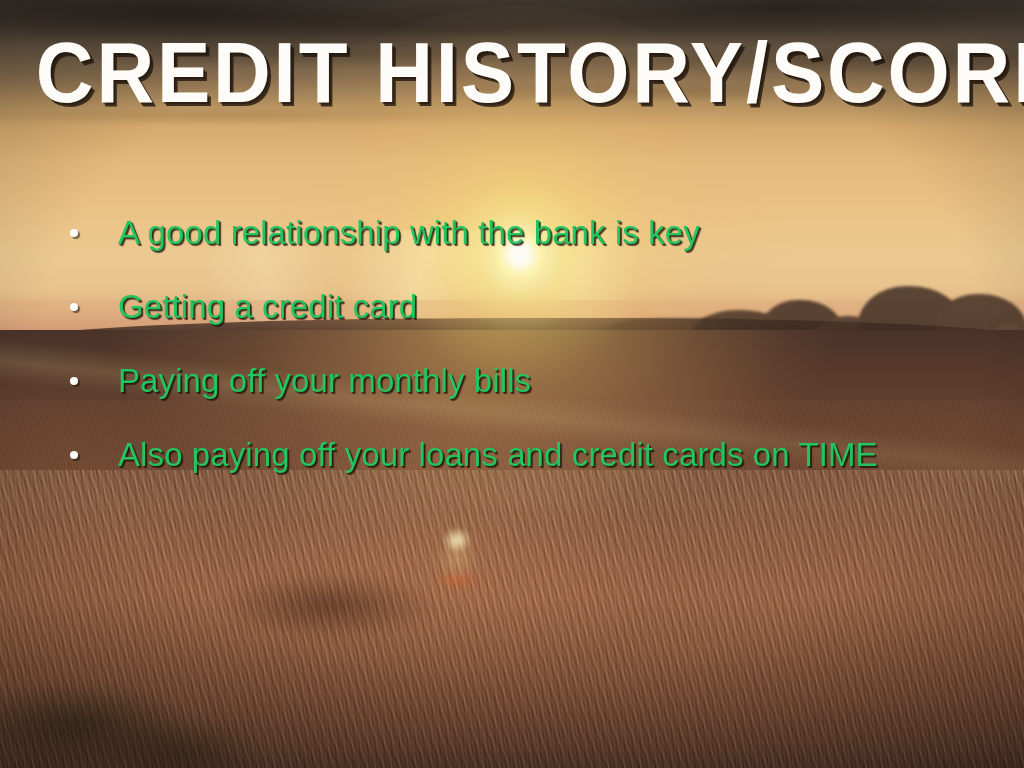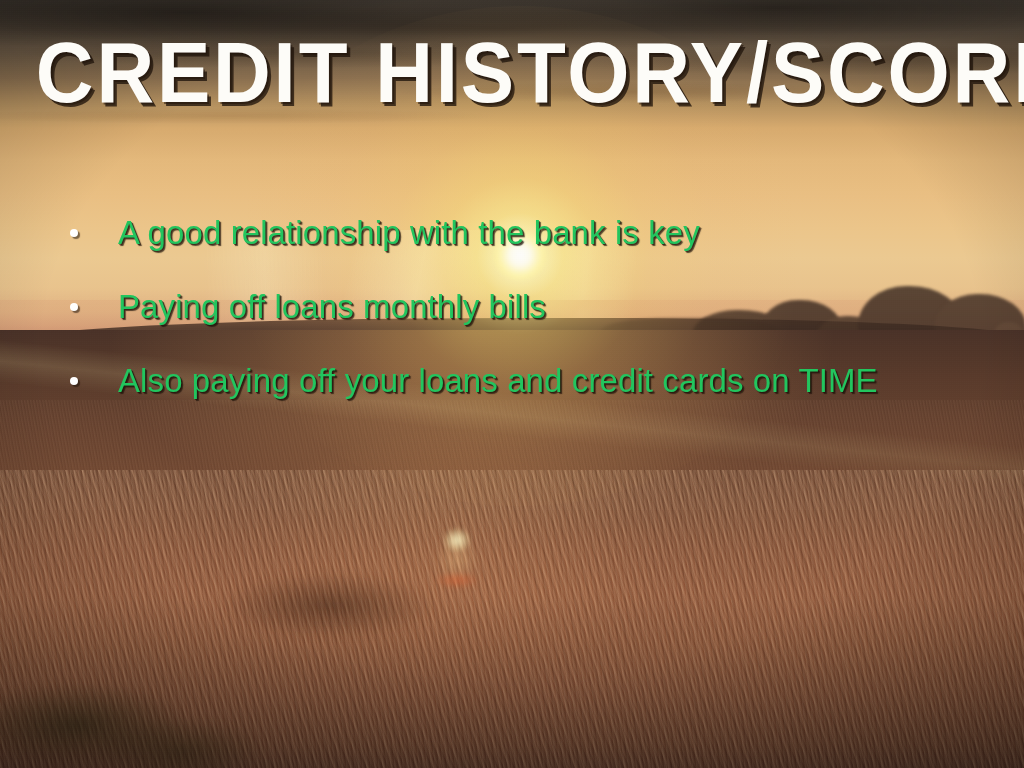--- a/index.html
+++ b/index.html
@@ -406,24 +406,28 @@
     <div class="slide-title">CREDIT HISTORY/SCORE</div>
 
     <ul class="bullet-list">
 
       <li class="bullet-item">
         <span class="bullet-dot"></span>
         <span class="bullet-text">A good relationship with the bank is key</span>
       </li>
 
 
-
       <li class="bullet-item">
         <span class="bullet-dot"></span>
-        <span class="bullet-text">Paying off loans monthly bills</span>
+        <span class="bullet-text">Getting a credit card</span>
+      </li>
+
+      <li class="bullet-item">
+        <span class="bullet-dot"></span>
+        <span class="bullet-text">Paying off your monthly bills</span>
       </li>
 
       <li class="bullet-item">
         <span class="bullet-dot"></span>
         <span class="bullet-text">Also paying off your loans and credit cards on TIME</span>
       </li>
 
     </ul>
   </div>
 </div>

